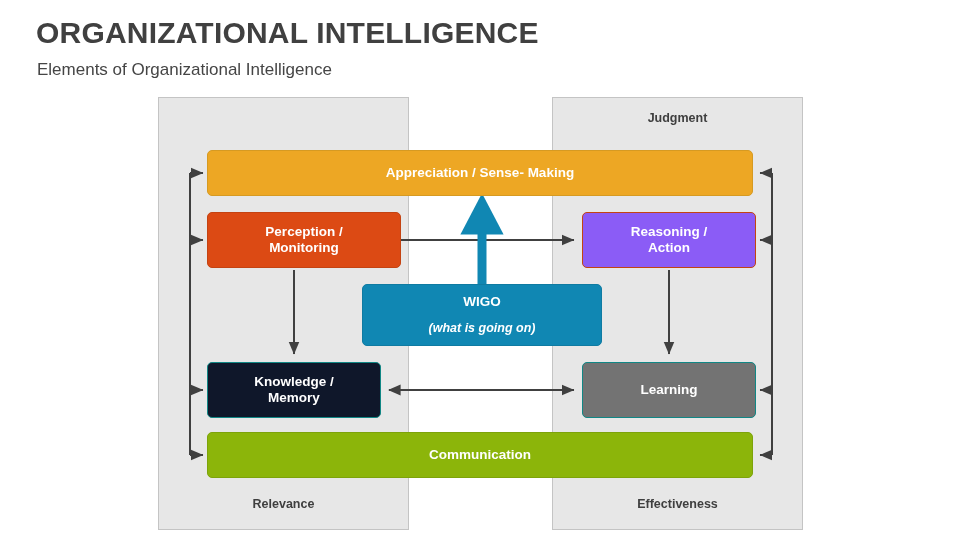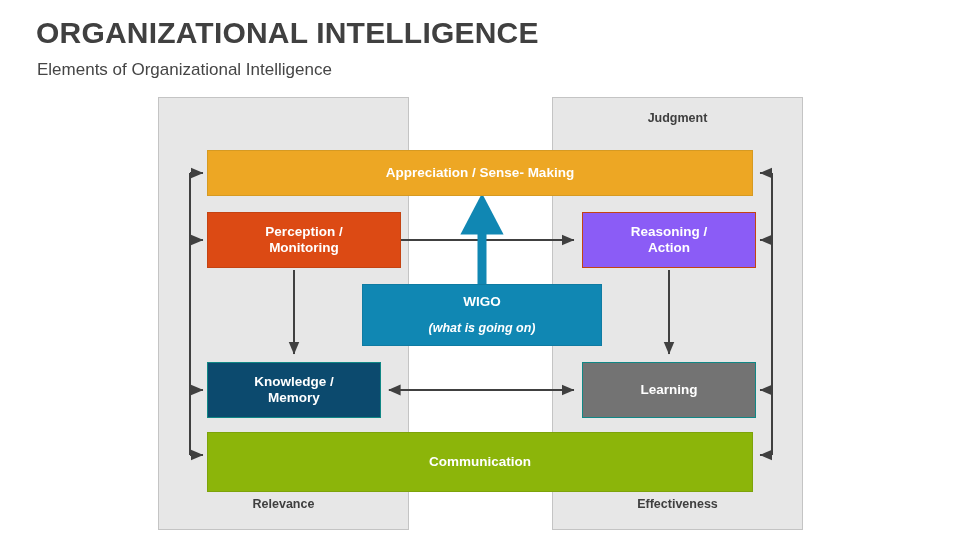--- a/index.html
+++ b/index.html
@@ -68,21 +68,21 @@
     position: absolute;
     left: 0; top: 0;
     width: 960px;
     height: 540px;
   }
 
   
   .node {
     position: absolute;
     box-sizing: border-box;
-    border-radius: 0;
+    border-radius: 5px;
     display: flex;
     flex-direction: column;
     align-items: center;
     justify-content: center;
     color: #ffffff;
     text-align: center;
     line-height: 1.22;
     font-weight: bold;
   }
   .node .line { display: block; }
@@ -112,32 +112,32 @@
     font-size: 13.5px;
   }
   #node-wigo .sub {
     font-style: italic;
     font-weight: bold;
     font-size: 12.5px;
     margin-top: 10px;
   }
   #node-knowledge {
     left: 207px; top: 362px; width: 174px; height: 56px;
-    background: #0c4a6e;
+    background: #0f172a;
     border: 1.5px solid #108785;
     font-size: 13.5px;
   }
   #node-learning {
     left: 582px; top: 362px; width: 174px; height: 56px;
     background: #737373;
     border: 1.5px solid #108785;
     font-size: 13.5px;
   }
   #node-communication {
-    left: 207px; top: 432px; width: 546px; height: 60px;
+    left: 207px; top: 432px; width: 546px; height: 46px;
     background: #8cb50a;
     border: 1.5px solid #7da30a;
     font-size: 13.5px;
   }
 </style>
 </head>
 <body>
 
 <div id="slide">
 

